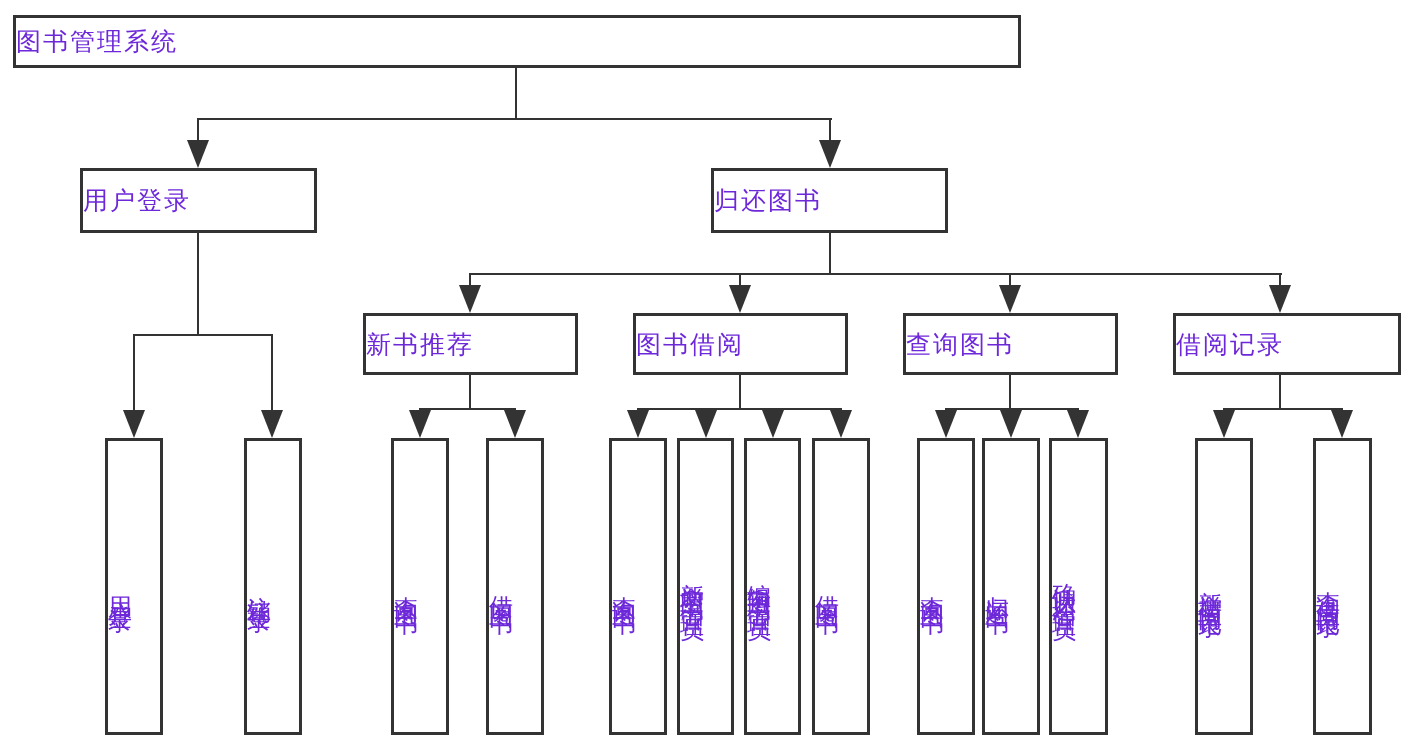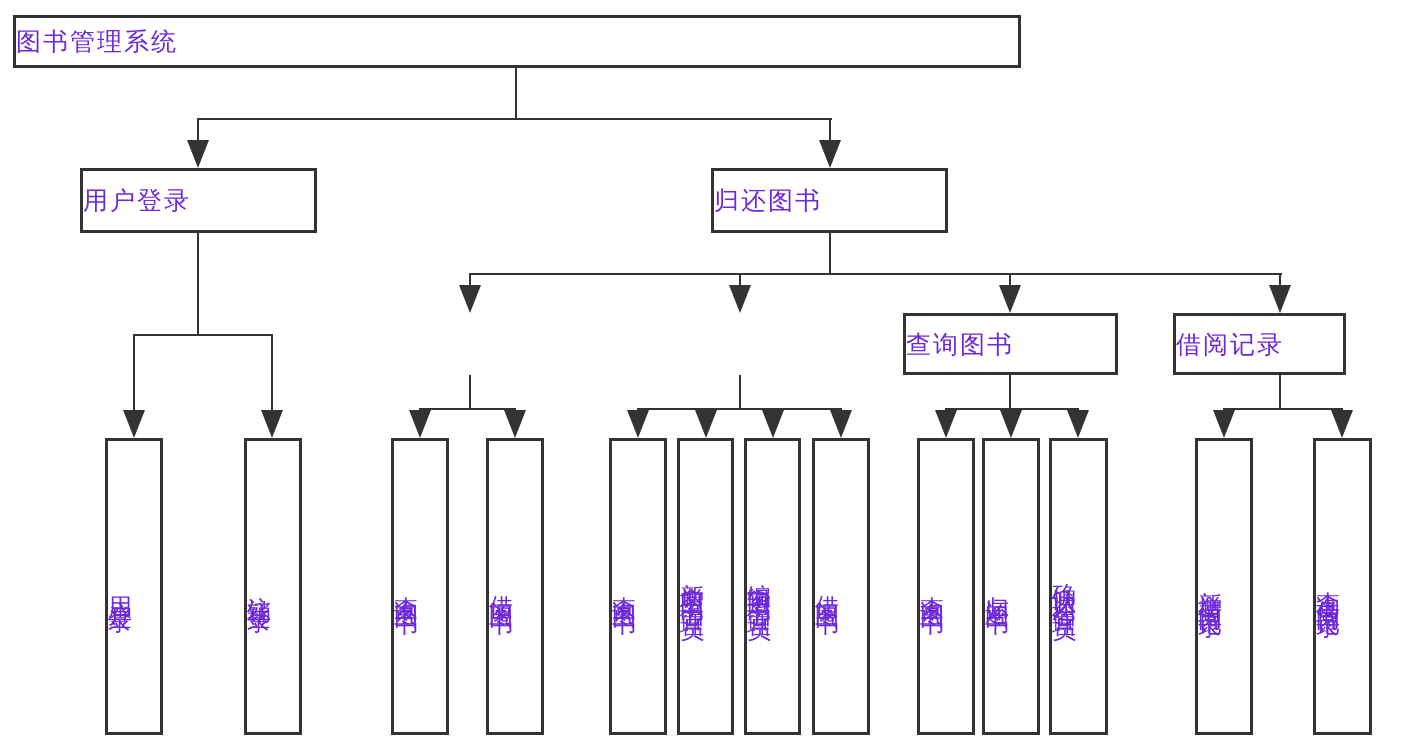--- a/index.html
+++ b/index.html
@@ -95,24 +95,30 @@
   <div class="hline" style="left:469px; top:273px; width:813px;"></div>
   <div class="vline" style="left:469px; top:273px; height:14px;"></div>
   <div class="vline" style="left:739px; top:273px; height:14px;"></div>
   <div class="vline" style="left:1009px; top:273px; height:14px;"></div>
   <div class="vline" style="left:1279px; top:273px; height:14px;"></div>
   <div class="arrow" style="left:459px; top:285px;"></div>
   <div class="arrow" style="left:729px; top:285px;"></div>
   <div class="arrow" style="left:999px; top:285px;"></div>
   <div class="arrow" style="left:1269px; top:285px;"></div>
 
+  <div class="box hbox" style="left:363px; top:313px; width:215px; height:62px;">
+    <span>新书推荐</span>
+  </div>
+  <div class="box hbox" style="left:633px; top:313px; width:215px; height:62px;">
+    <span>图书借阅</span>
+  </div>
   <div class="box hbox" style="left:903px; top:313px; width:215px; height:62px;">
     <span>查询图书</span>
   </div>
-  <div class="box hbox" style="left:1173px; top:313px; width:173px; height:62px;">
+  <div class="box hbox" style="left:1173px; top:313px; width:228px; height:62px;">
     <span>借阅记录</span>
   </div>
 
   <div class="vline" style="left:469px; top:375px; height:33px;"></div>
   <div class="hline" style="left:419px; top:408px; width:97px;"></div>
   <div class="vline" style="left:419px; top:408px; height:6px;"></div>
   <div class="vline" style="left:514px; top:408px; height:6px;"></div>
   <div class="arrow" style="left:409px; top:410px;"></div>
   <div class="arrow" style="left:504px; top:410px;"></div>
 

